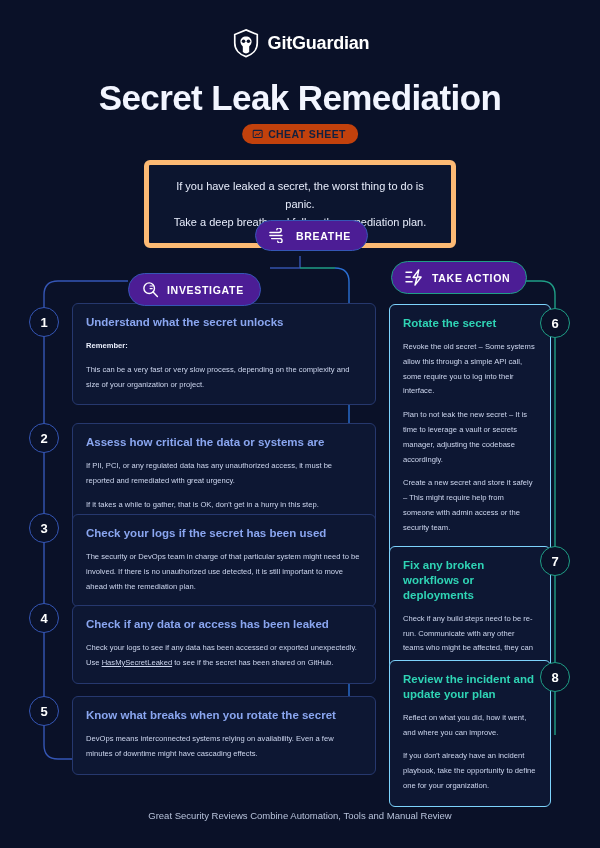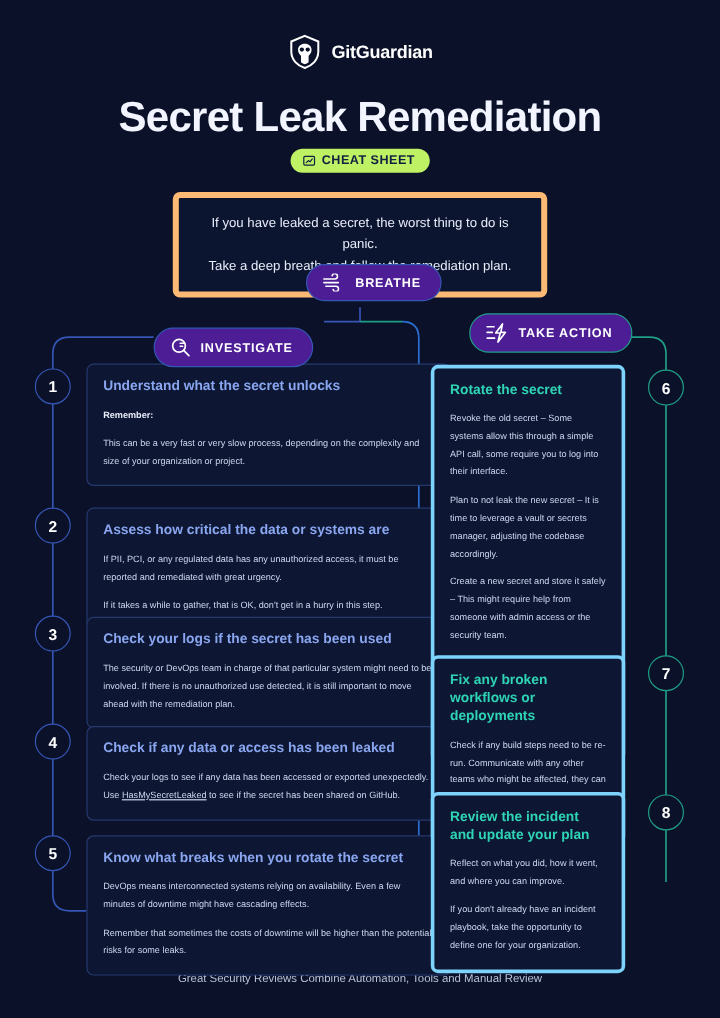--- a/index.html
+++ b/index.html
@@ -15,36 +15,36 @@
     background: #0a1128;
   }
 
   
   .brand {
     position: absolute; top: 28px; left: 0; width: 600px;
     display: flex; align-items: center; justify-content: center; gap: 7px;
   }
   .brand-logo { width: 30px; height: 30px; display: block; }
   .brand-name {
-    color: #ffffff; font-size: 15px; font-weight: 700; letter-spacing: -0.2px;
+    color: #ffffff; font-size: 18px; font-weight: 700; letter-spacing: -0.2px;
   }
 
   .title {
     position: absolute; top: 78px; left: 0; width: 600px;
     text-align: center;
     color: #f2f5ff;
     font-size: 35px;
     font-weight: 700;
     letter-spacing: -0.6px;
   }
 
   .cheat-badge {
     position: absolute; top: 124px; left: 50%; transform: translateX(-50%);
     display: flex; align-items: center; gap: 5px;
-    background: #bef264;
+    background: #c2410c;
     color: #12203f;
     border-radius: 11px;
     padding: 4px 12px 4px 10px;
     font-size: 10.5px; font-weight: 700; letter-spacing: 0.4px;
   }
   .cheat-badge svg { display: block; }
 
   
   .intro {
     position: absolute; top: 160px; left: 144px; width: 312px;
@@ -89,21 +89,21 @@
   .num.right { left: 540px; border: 1.5px solid #1f9e86; }
 
   
   .card {
     position: absolute; z-index: 3;
     border-radius: 6px;
     background: #0d1733;
     padding: 11px 13px 12px 13px;
   }
   .card.left  { left: 72px; width: 304px; border: 1px solid #26386e; }
-  .card.right { left: 359px; width: 162px; border: 3px solid #7dd3fc; }
+  .card.right { left: 389px; width: 162px; border: 1px solid #7dd3fc; }
 
   .card h3 {
     font-size: 11.5px;
     font-weight: 700;
     line-height: 1.3;
     margin-bottom: 9px;
   }
   .card.left h3  { color: #8aa6f0; }
   .card.right h3 { color: #2fd4b5; }
 
@@ -237,21 +237,20 @@
   </div>
 
   <div class="card left" style="top:605px">
     <h3>Check if any data or  access has been leaked</h3>
     <p><span>Check your logs to see if any data has been accessed or exported unexpectedly. Use </span><a>HasMySecretLeaked</a><span> to see if the secret has been shared on GitHub.</span></p>
   </div>
 
   <div class="card left" style="top:696px">
     <h3>Know what breaks when you rotate the secret</h3>
     <p>DevOps means interconnected systems relying on availability. Even a few minutes of downtime might have cascading effects.</p>
-    <p class="tight">Remember that sometimes the costs of downtime will be higher than the potential risks for some leaks.</p>
   </div>
 
   <div class="card right" style="top:304px">
     <h3>Rotate the secret</h3>
     <p>Revoke the old secret – Some systems allow this through a simple API call, some require you to log into their interface.</p>
     <p>Plan to not leak the new secret – It is time to leverage a vault or secrets manager, adjusting the codebase accordingly.</p>
     <p>Create a new secret and store it safely – This might require help from someone with admin access or the security team.</p>
     <p>Consider rewriting your git history – An optional step that many organizations take to clean up their code, as we explain in our cheat sheet on rewriting git history.</p>
   </div>
 

